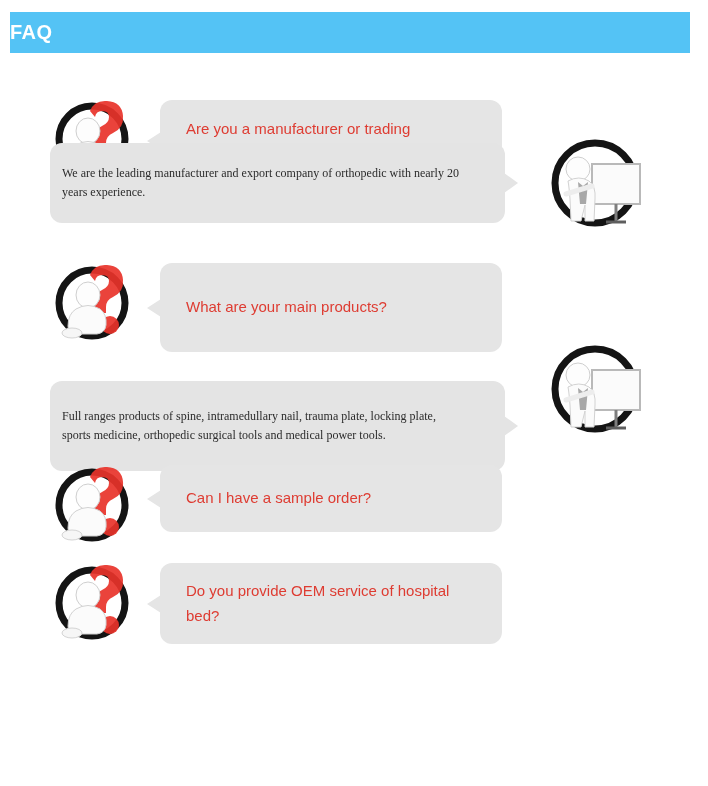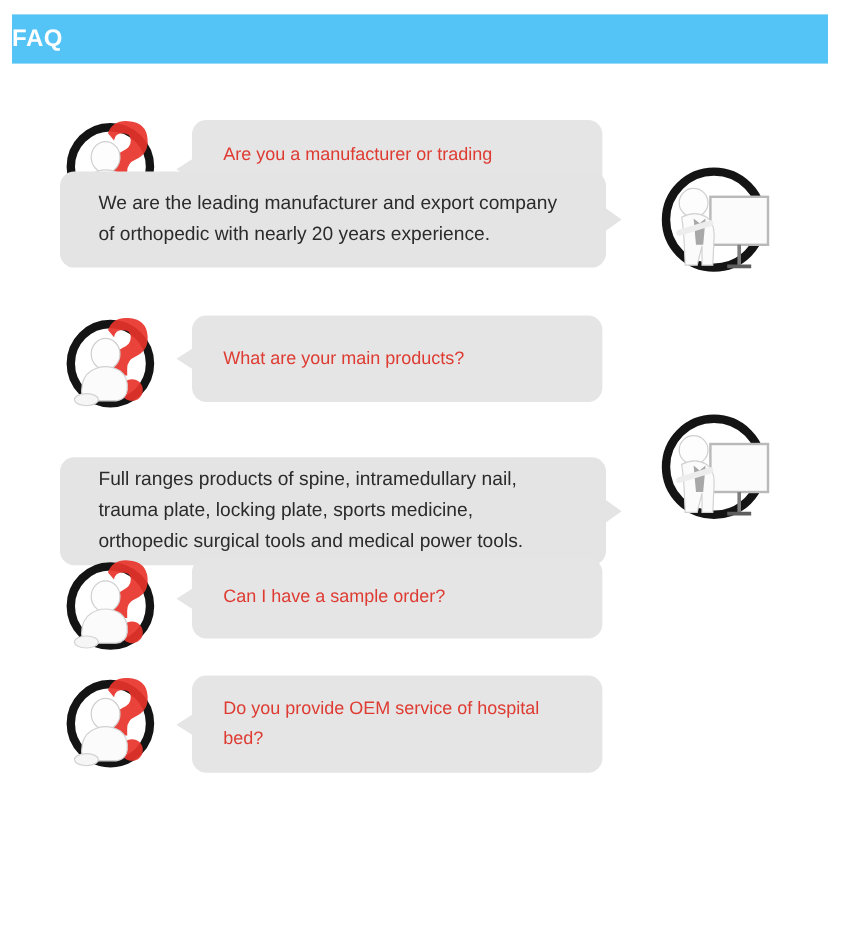--- a/index.html
+++ b/index.html
@@ -74,23 +74,24 @@
     width: 100%;
     box-sizing: border-box;
   }
   .bubble-q .bubble-text {
     color: #de3c32;
     font-size: 15px;
     padding-left: 26px;
   }
   .bubble-a .bubble-text {
     color: #2b2b2b;
-    font-size: 16px;
-    padding-left: 32px;
+    font-size: 12px;
+    padding-left: 12px;
     padding-right: 40px;
+    font-family: Liberation Serif, serif;
   }
 
   
   .tail-left {
     position: absolute;
     left: -13px;
     top: 50%;
     transform: translateY(-50%);
     width: 0;
     height: 0;
@@ -174,21 +175,21 @@
     <div class="icon-q" style="top:4px;">
       <svg viewBox="0 0 82 88">
         <circle cx="38" cy="46" r="33" fill="none" stroke="#141414" stroke-width="7"></circle>
         <path d="M36 18 q4-11 17-10 q15 1 16 15 q1 12 -10 17 q-7 3 -7 10 l0 6 l-13 0 l0 -9 q0 -10 9 -14 q7 -3 7 -9 q0 -6 -7 -6 q-6 0 -7 6 z" fill="#e8332a" opacity="0.92"></path>
         <ellipse cx="56" cy="68" rx="9" ry="9" fill="#e8332a" opacity="0.92"></ellipse>
         <ellipse cx="34" cy="38" rx="12" ry="13" fill="#fdfdfd" stroke="#cfcfcf" stroke-width="1"></ellipse>
         <path d="M22 52 q12-7 24 0 q7 5 6 16 q-1 8 -9 9 l-22 0 q-7 -1 -7 -8 q0 -12 8 -17 z" fill="#fbfbfb" stroke="#d2d2d2" stroke-width="1"></path>
         <ellipse cx="18" cy="76" rx="10" ry="5" fill="#f6f6f6" stroke="#d4d4d4" stroke-width="1"></ellipse>
       </svg>
     </div>
-    <div class="bubble bubble-q" style="top:10px;height:72px;">
+    <div class="bubble bubble-q" style="top:10px;height:89px;">
       <span class="tail-left"></span>
       <span class="bubble-text">What are your main products?</span>
     </div>
   </div>
 
   <div class="faq-row" style="height:104px;">
     <div class="bubble bubble-a" style="top:-4px;height:90px;margin-top:32px;">
       <span class="bubble-text">Full ranges products of spine, intramedullary nail, trauma plate, locking plate, sports medicine, orthopedic surgical tools and medical power tools.</span>
       <span class="tail-right"></span>
     </div>

